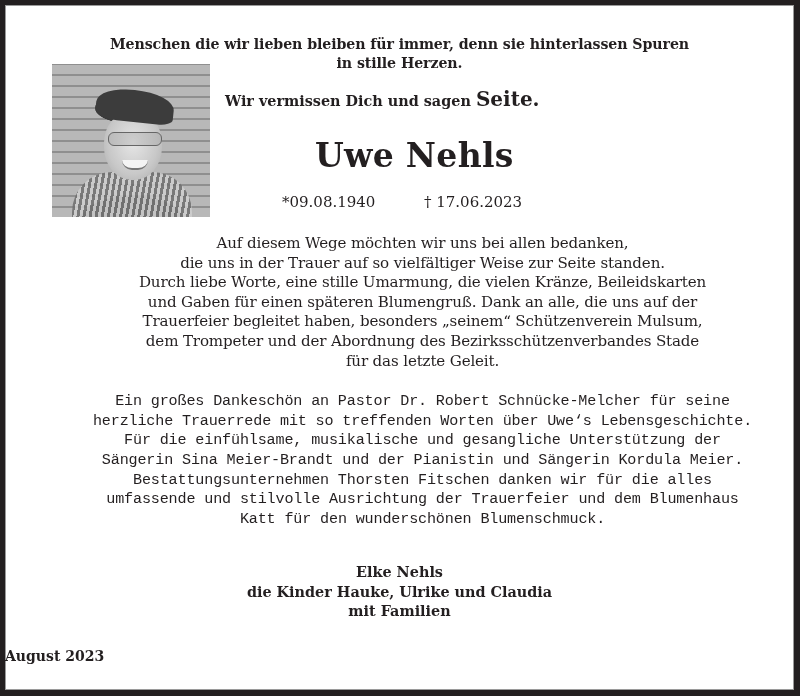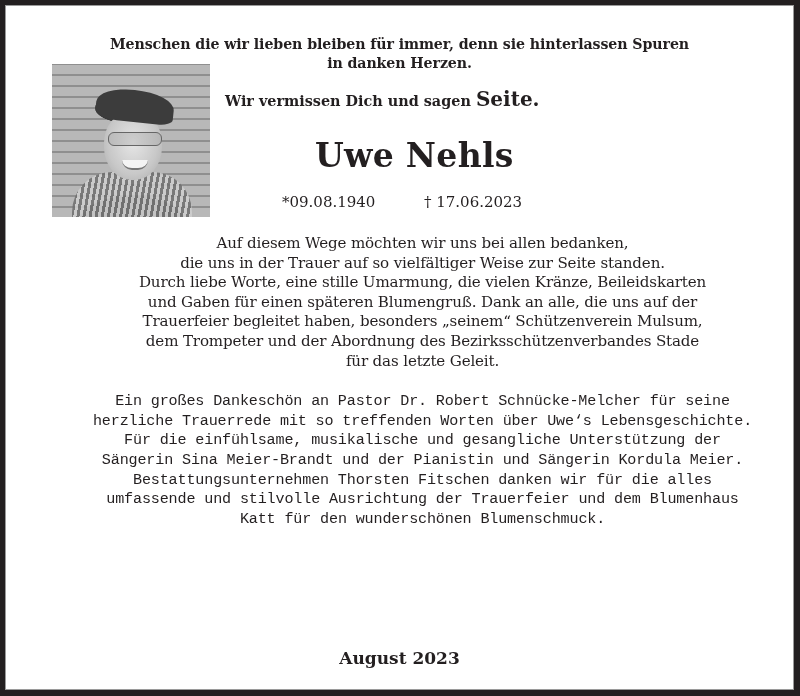--- a/index.html
+++ b/index.html
@@ -103,33 +103,33 @@
       position: absolute;
       left: 0; right: 0; top: 557px;
       text-align: center;
       font-weight: bold;
       font-size: 14.4px;
       line-height: 19.5px;
     }
     .month {
       position: absolute;
       left: 0; right: 0; top: 643px;
-      text-align: center;
+      text-align: left;
       font-weight: bold;
-      font-size: 17px;
+      font-size: 14px;
     }
   </style>
 </head>
 <body>
 
 <div class="card">
 
   <div class="motto">
     <div>Menschen die wir lieben bleiben für immer, denn sie hinterlassen Spuren</div>
-    <div>in danken Herzen.</div>
+    <div>in stille Herzen.</div>
   </div>
 
   <div class="photo">
     <div class="stripes"></div>
     <div class="face"></div>
     <div class="cap"></div>
     <div class="glasses"></div>
     <div class="smile"></div>
   </div>
 
@@ -152,16 +152,21 @@
 für das letzte Geleit.</p>
     <p>Ein großes Dankeschön an Pastor Dr. Robert Schnücke-Melcher für seine
 herzliche Trauerrede mit so treffenden Worten über Uwe‘s Lebensgeschichte.
 Für die einfühlsame, musikalische und gesangliche Unterstützung der
 Sängerin Sina Meier-Brandt und der Pianistin und Sängerin Kordula Meier.
 Bestattungsunternehmen Thorsten Fitschen danken wir für die alles
 umfassende und stilvolle Ausrichtung der Trauerfeier und dem Blumenhaus
 Katt für den wunderschönen Blumenschmuck.</p>
   </div>
 
+  <div class="signature">
+    <div>Elke Nehls</div>
+    <div>die Kinder Hauke, Ulrike und Claudia</div>
+    <div>mit Familien</div>
+  </div>
 
   <div class="month">August 2023</div>
 
 </div>
 
 </body></html>

